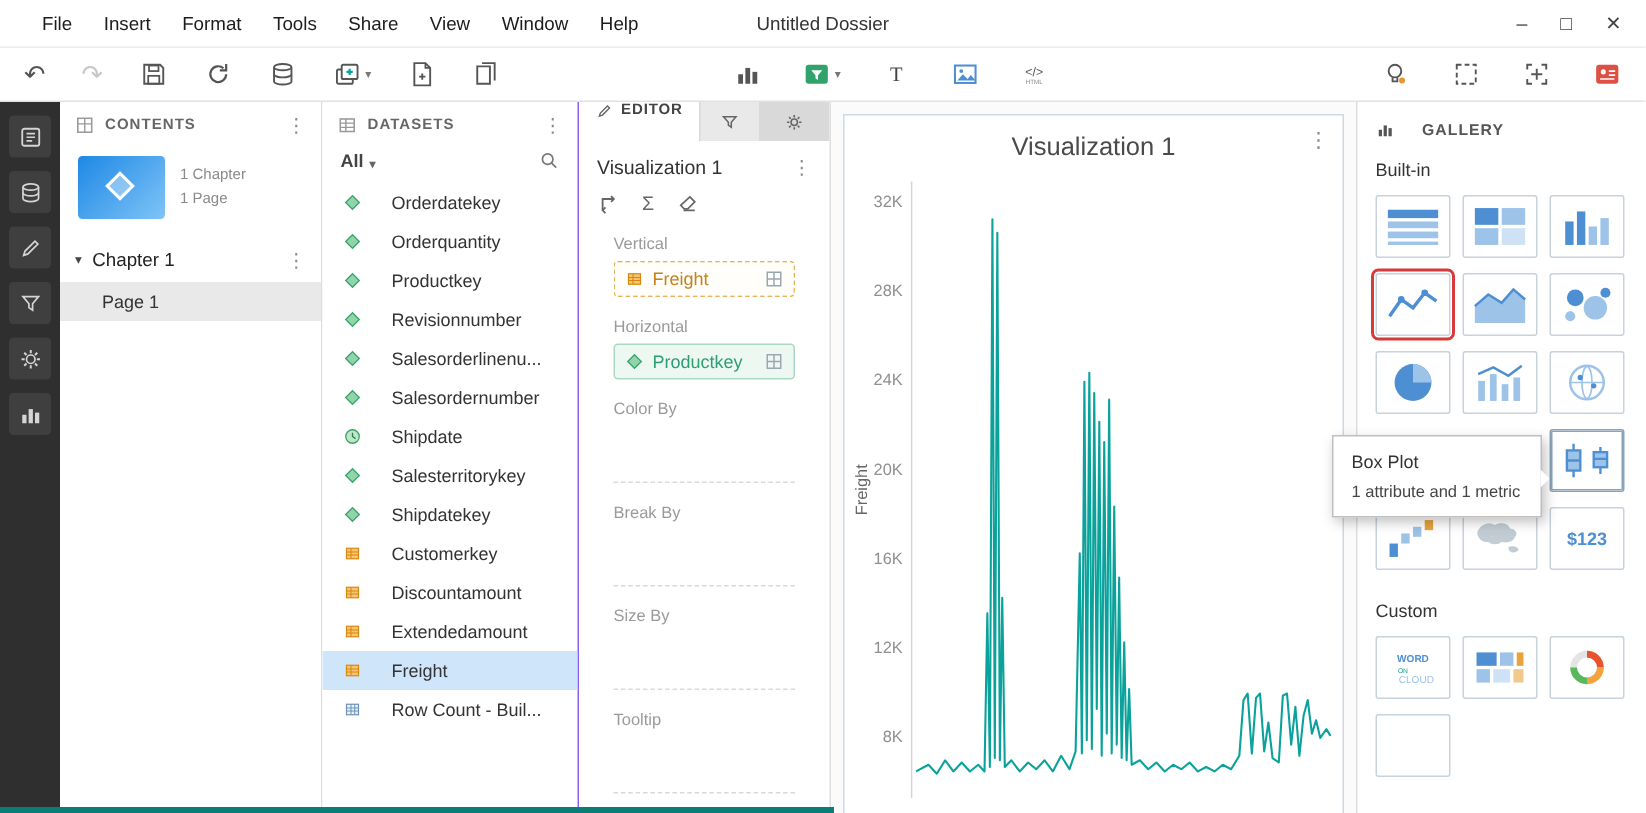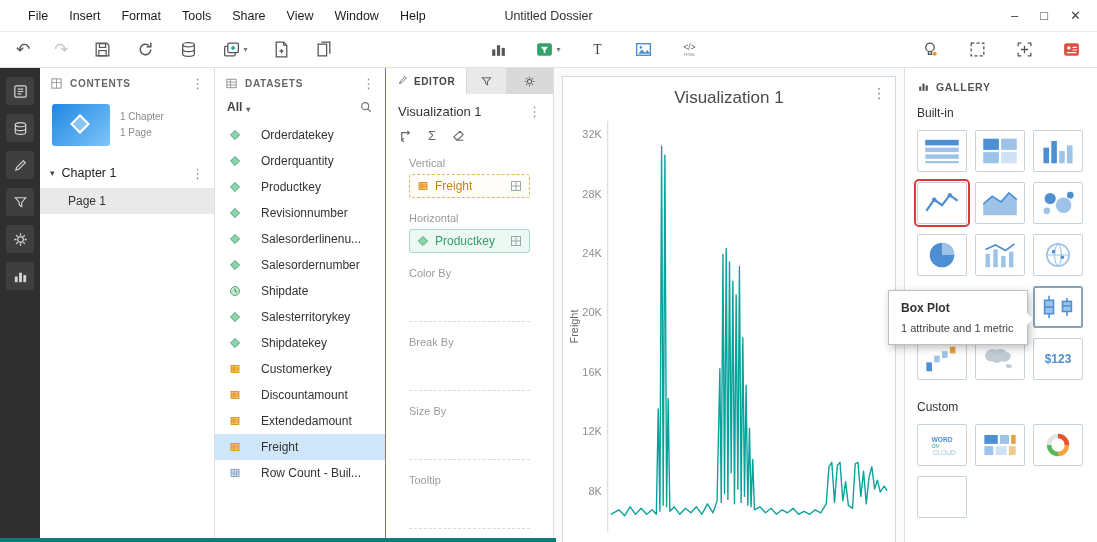--- a/index.html
+++ b/index.html
@@ -69,21 +69,21 @@
   .search-ic svg { width:14px; height:14px; display:block; }
   .ds-row { display:flex; align-items:center; height:26px; padding:0 8px 0 14px; gap:20px;
     font-size:12px; color:#333; cursor:pointer; white-space:nowrap; }
   .ds-row.selected { background:#cfe6fa; }
   .ds-icon { flex:none; } .ds-icon svg { width:12px; height:12px; display:block; }
 
   
   #editor-panel { width:168px; border-right:1px solid #dedede; background:#fff;
     flex:none; overflow:hidden; }
   .tabbar { display:flex; height:26px; background:#e3e3e3; align-items:stretch; }
-  .tab-active { background:#fff; display:flex; align-items:center; gap:5px; padding:0 11px;
+  .tab-active { background:#fff; display:flex; align-items:flex-start; gap:5px; padding:0 11px;
     font-size:10px; font-weight:bold; color:#444; letter-spacing:.6px; cursor:pointer; }
   .tab-active svg { width:12px; height:12px; }
   .tab-icon { width:40px; display:flex; align-items:center; justify-content:center;
     background:#e9e9e9; border-left:1px solid #d8d8d8; cursor:pointer; }
   .tab-icon svg { width:13px; height:13px; }
   .tab-fill { flex:1; background:#d9d9d9; display:flex; align-items:center;
     justify-content:center; cursor:pointer; }
   .tab-fill svg { width:13px; height:13px; }
   .viz-title-row { display:flex; align-items:center; padding:10px 12px 4px;
     font-size:13px; color:#333; }
@@ -104,41 +104,41 @@
   #canvas-area { flex:1; background:#fbfbfb; position:relative; }
   #viz-card { position:absolute; left:8px; right:8px; top:8px; bottom:-3px;
     background:#fff; border:1px solid #cfd9e1; }
   #viz-card-title { text-align:center; padding-top:11px; font-size:17px; color:#4a4a4a; }
   #viz-card-kebab { position:absolute; right:9px; top:9px; font-size:14px; }
   #chart { position:absolute; left:2px; top:38px; width:calc(100% - 4px); height:calc(100% - 40px); }
 
   
   #gallery-panel { width:193px; border-left:1px solid #dedede; background:#fff;
     padding:12px 12px 0; flex:none; overflow:hidden; position:relative; }
-  #gallery-head { display:flex; align-items:center; gap:6px; }
+  #gallery-head { display:flex; align-items:center; gap:18px; }
   #gallery-head-ic svg { width:13px; height:13px; display:block; }
   .gallery-title { font-size:10.5px; font-weight:bold; color:#555; letter-spacing:.7px; }
   .section-label { font-size:12px; color:#333; margin:13px 0 10px; }
   .section-label.custom { margin-top:20px; }
   #gallery-grid, #custom-grid { display:grid; grid-template-columns:repeat(3,50px); gap:10px 8px; }
   .tile { width:50px; height:42px; border:1px solid #c6d2dc; border-radius:2px;
     background:#fff; display:flex; align-items:center; justify-content:center; cursor:pointer; }
   .tile svg { width:38px; height:30px; display:block; }
   .tile.highlight { outline:2px solid #d63a3a; outline-offset:1px; }
   .tile.selected { border-color:#8ba3b8; box-shadow:inset 0 0 0 1px #8ba3b8; }
   .kpi-label { color:#4e8fd3; font-weight:bold; font-size:12px; }
 
   
   #boxplot-tooltip { position:absolute; left:888px; top:290px; width:140px; z-index:60;
     background:#fff; border:1px solid #bfbfbf; box-shadow:2px 3px 8px rgba(0,0,0,.25);
     padding:10px 12px; }
   #boxplot-tooltip:after { content:""; position:absolute; right:-6px; top:22px;
     border-top:6px solid transparent; border-bottom:6px solid transparent;
     border-left:6px solid #fff; }
-  .tt-title { font-size:12px; font-weight:bold; color:#333; }
+  .tt-title { font-size:12px; font-weight:normal; color:#333; }
   .tt-sub { font-size:11px; color:#444; margin-top:7px; }
 
   #bottom-strip { position:absolute; left:0; bottom:0; width:556px; height:4px;
     background:#0b7d77; z-index:40; }
 </style>
 </head>
 <body>
 
 <div id="app">
 

